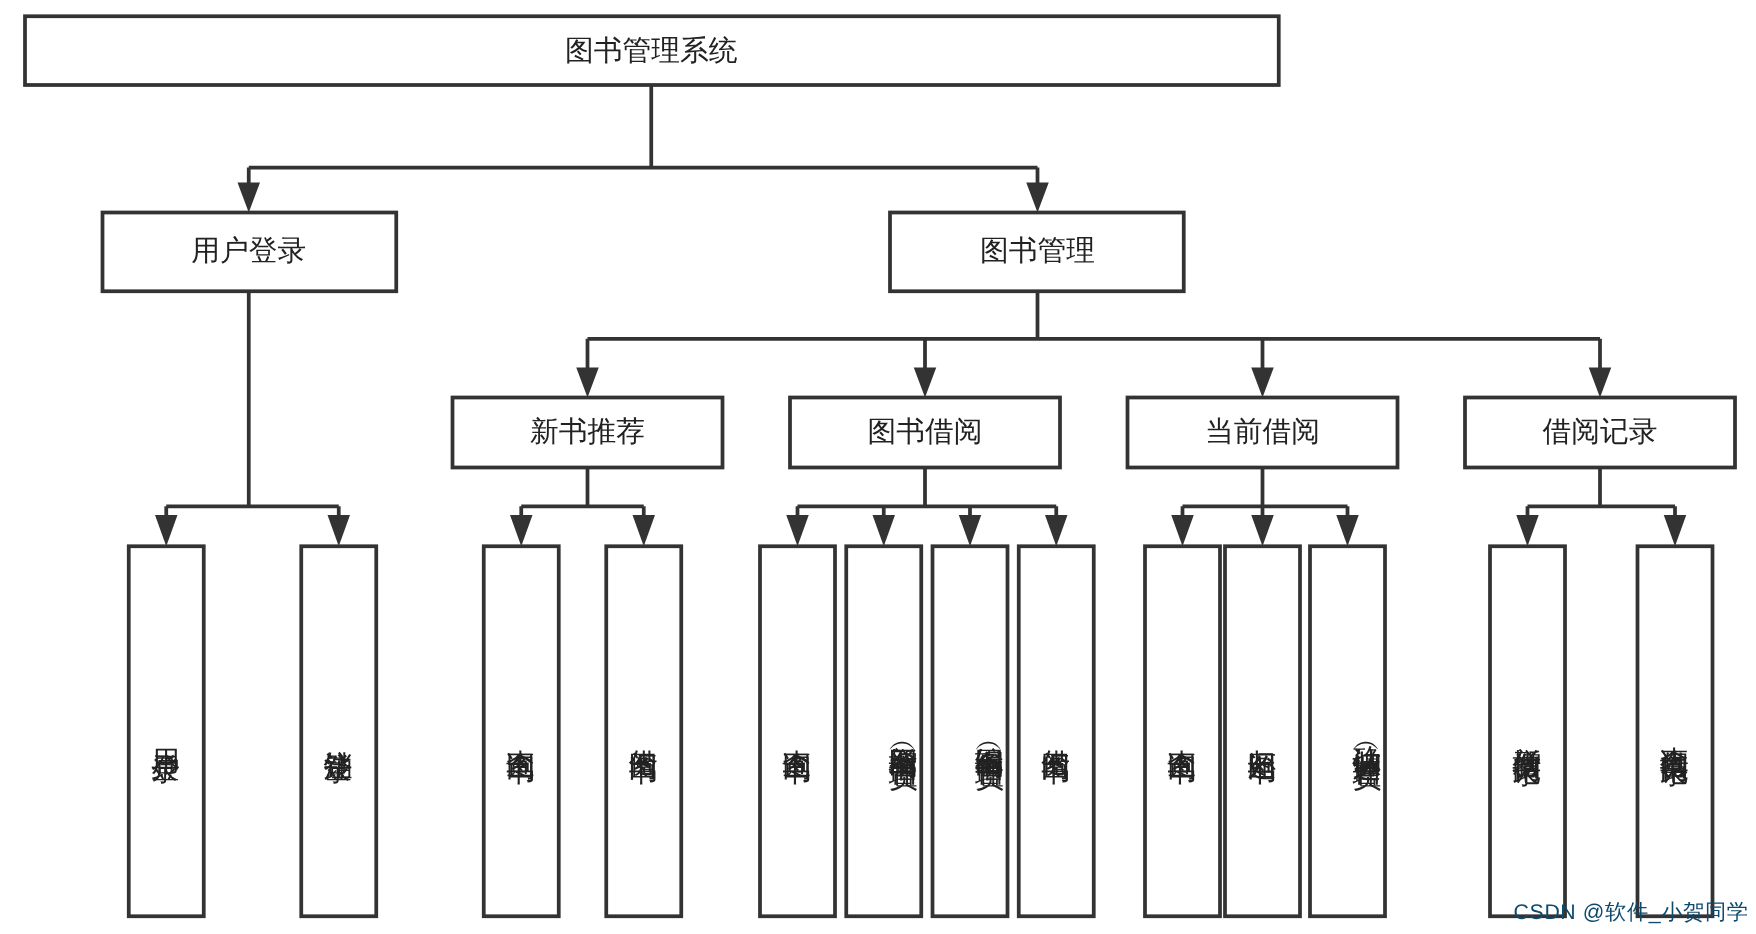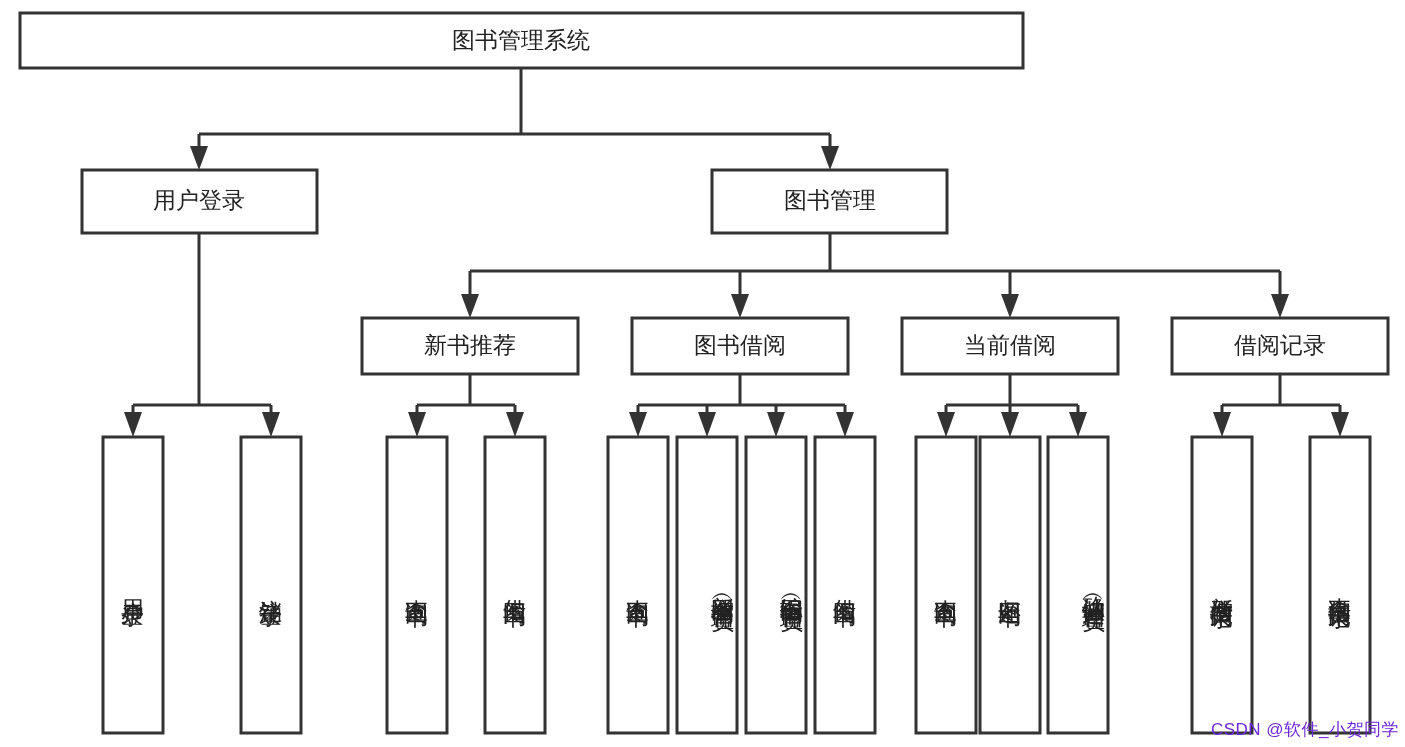--- a/index.html
+++ b/index.html
@@ -46,21 +46,21 @@
     fill: #222222;
     text-anchor: middle;
     dominant-baseline: middle;
   }
   .watermark {
     position: absolute;
     right: 6px;
     bottom: 6px;
     font-family: "Liberation Sans", sans-serif;
     font-size: 17px;
-    color: #6d28d9;
+    color: #0c4a6e;
     letter-spacing: 0.5px;
     user-select: none;
     white-space: nowrap;
   }
 </style>
 </head>
 <body>
 
 <div id="diagram-root">
 

